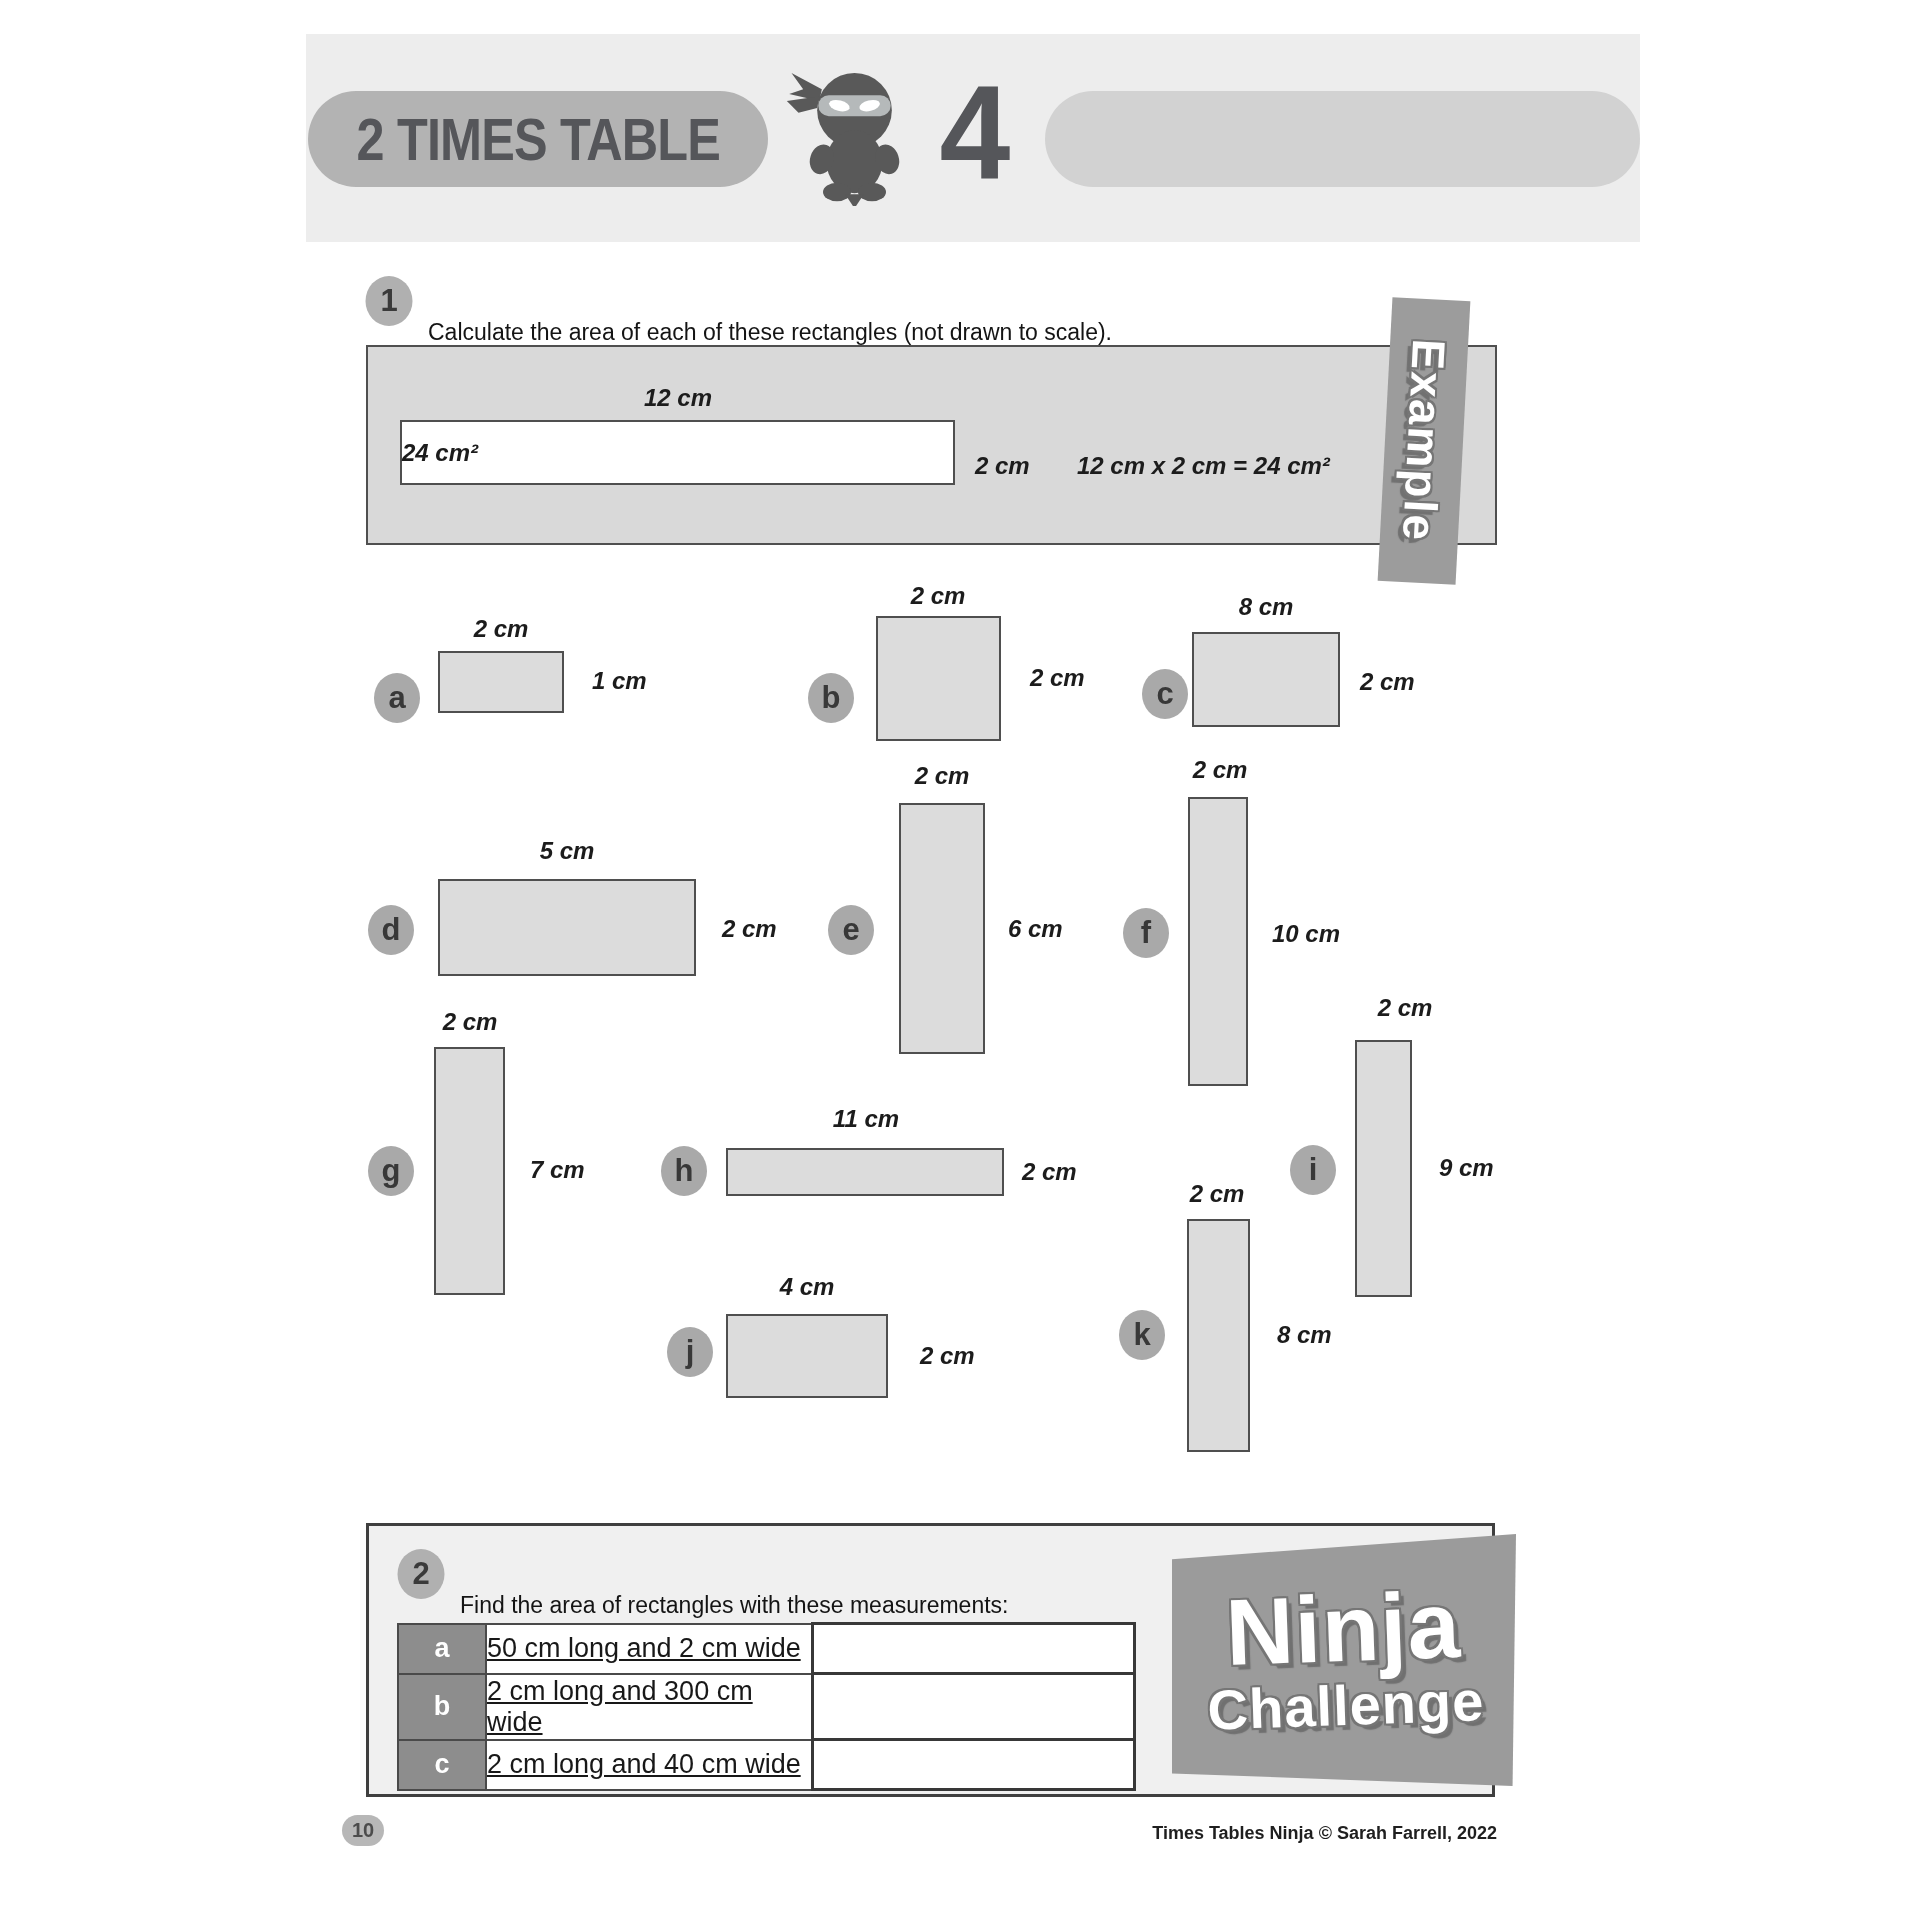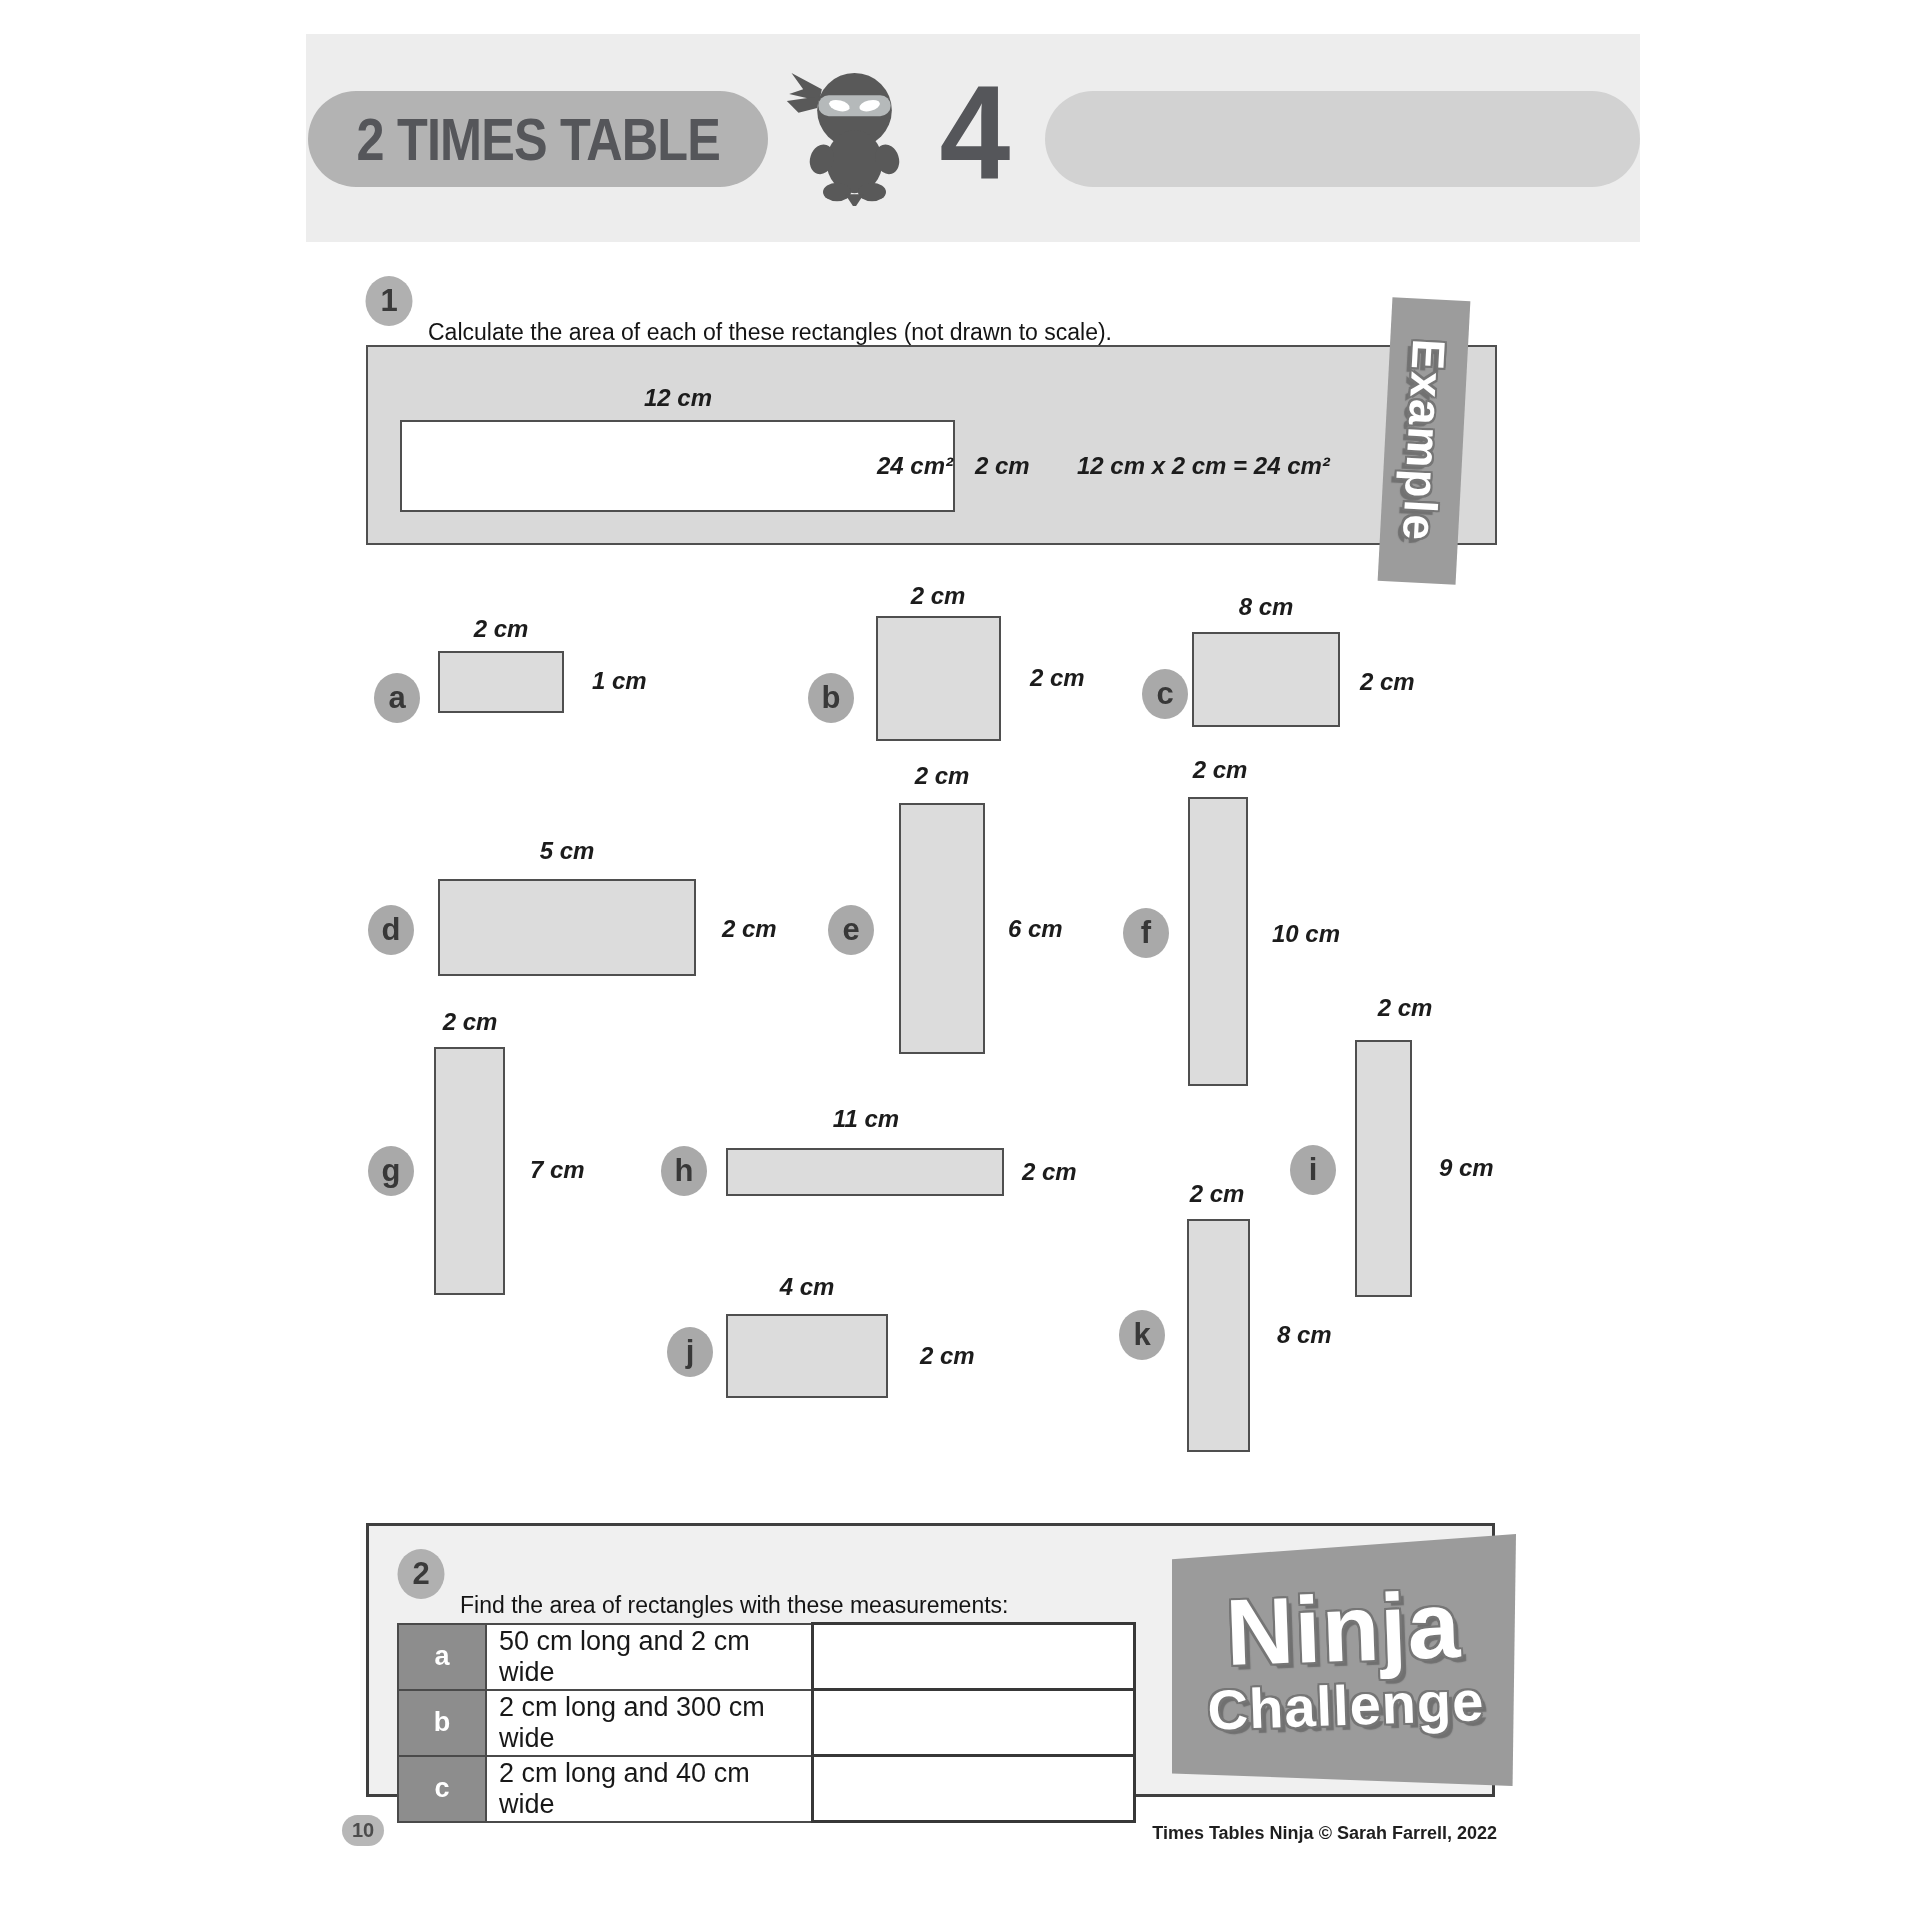--- a/index.html
+++ b/index.html
@@ -21,35 +21,35 @@
   .lbadge{position:absolute;width:46px;height:50px;border-radius:50%;background:#a9a9a9;color:#383838;
     font-weight:bold;font-size:31px;display:flex;align-items:center;justify-content:center;transform:translate(-50%,-50%);}
   .prompt{position:absolute;transform:translateY(-50%);font-weight:normal;font-size:23px;color:#141414;white-space:nowrap;margin-top:30px;}
   .dim{font-weight:bold;font-size:24px;color:#1c1c1c;white-space:nowrap;font-style:italic;}
   .top-label{position:absolute;transform:translate(-50%,-50%);}
   .side-label{position:absolute;transform:translateY(-50%);}
   .shape{position:absolute;background:#dcdcdc;border:2px solid #4f4f4f;box-sizing:border-box;}
 
   
   .ex-box{position:absolute;left:366px;top:345px;width:1131px;height:200px;background:#d9d9d9;border:2px solid #4f4f4f;box-sizing:border-box;}
-  .ex-white{position:absolute;left:400px;top:420px;width:555px;height:92px;background:#ffffff;border:2px solid #4f4f4f;box-sizing:border-box;
-    display:flex;align-items:center;justify-content:flex-end;}
+  .ex-white{position:absolute;left:400px;top:420px;width:555px;height:65px;background:#ffffff;border:2px solid #4f4f4f;box-sizing:border-box;
+    display:flex;align-items:center;justify-content:flex-start;}
   .ex-tag{position:absolute;left:1385px;top:299px;width:78px;height:284px;background:#9c9c9c;transform:rotate(3deg);
     display:flex;align-items:center;justify-content:center;}
   .vert{writing-mode:vertical-rl;font-weight:bold;font-size:46px;letter-spacing:2px;}
   .bubble{color:#ffffff;
     text-shadow:2px 0 0 #767676,-2px 0 0 #767676,0 2px 0 #767676,0 -2px 0 #767676,
       2px 2px 0 #767676,-2px 2px 0 #767676,2px -2px 0 #767676,-2px -2px 0 #767676,5px 5px 1px rgba(70,70,70,.5);}
 
   
   .q2-box{position:absolute;left:366px;top:1523px;width:1129px;height:274px;background:#f0f0f0;border:3px solid #3f3f3f;box-sizing:border-box;}
   table.meas{position:absolute;left:397px;top:1622px;border-collapse:collapse;}
   table.meas td{height:50px;border:2px solid #4a4a4a;box-sizing:border-box;font-size:27px;color:#181818;}
   td.lc{width:88px;background:#8d8d8d;color:#ffffff !important;font-weight:bold;text-align:center;}
-  td.dc{width:326px;background:#ffffff;padding-left:12px;}
+  td.dc{width:326px;background:#ffffff;padding-left:0;text-decoration:underline;}
   td.ac{width:322px;background:#ffffff;border:3px solid #383838 !important;}
   .challenge{position:absolute;left:1172px;top:1534px;width:344px;height:252px;background:#9b9b9b;
     clip-path:polygon(0 10%,100% 0,99% 100%,0 95%);display:flex;align-items:center;justify-content:center;}
   .challenge-inner{display:flex;flex-direction:column;align-items:center;transform:rotate(-2deg);}
   .challenge-l1{font-weight:bold;font-size:94px;line-height:92px;letter-spacing:1px;}
   .challenge-l2{font-weight:bold;font-size:56px;line-height:62px;letter-spacing:1px;}
 
   
   .page-pill{position:absolute;left:342px;top:1815px;width:42px;height:31px;border-radius:16px;background:#b7b7b7;
     display:flex;align-items:center;justify-content:center;font-weight:bold;font-size:20px;color:#4c4c4c;}

